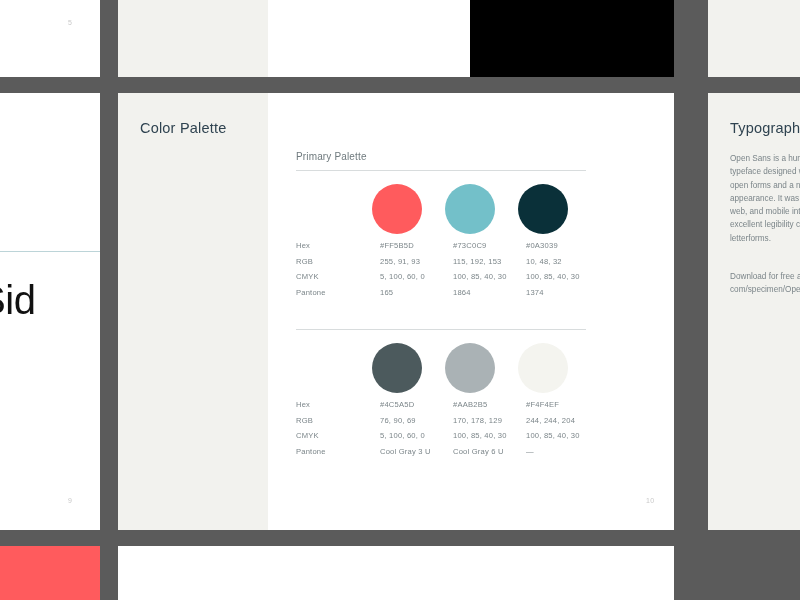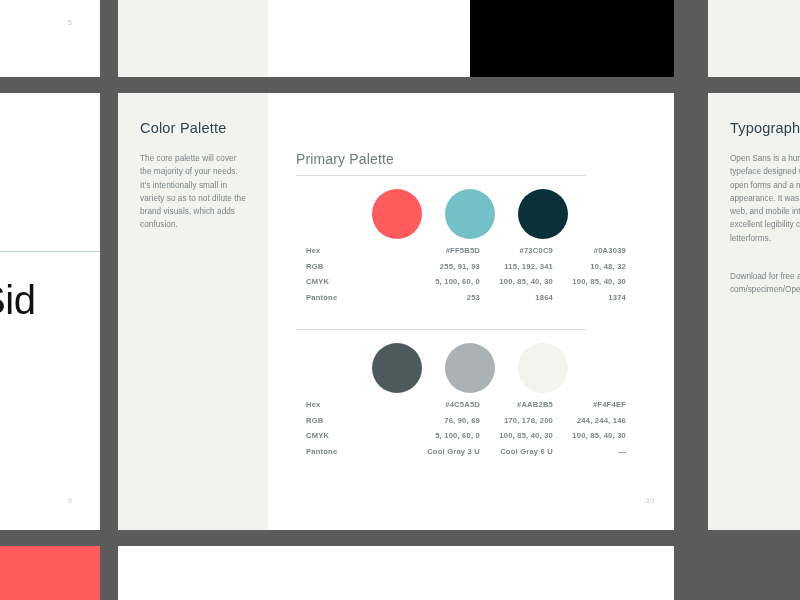--- a/index.html
+++ b/index.html
@@ -48,32 +48,32 @@
   .main-desc {
     position:absolute; left:22px; top:59px; width:108px;
     font-size:8.2px; line-height:1.62; color:#7b8589; letter-spacing:.05px;
   }
   .main-body { position:absolute; left:150px; top:0; right:0; bottom:0; }
 
   .section { position:absolute; left:0; width:406px; }
   #section-primary { top:58px; }
   #section-secondary { top:228px; }
 
-  .section-title { font-size:14px; color:#6f7a7e; letter-spacing:.15px; padding-left:28px; }
+  .section-title { font-size:10px; color:#6f7a7e; letter-spacing:.15px; padding-left:28px; }
   .section-rule { margin:8px 0 0 28px; width:290px; height:1px; background:#d8dcdd; }
 
   .swatch-row { position:relative; height:70px; }
   .swatch { position:absolute; top:13px; width:50px; height:50px; border-radius:50%; }
   .sw0 { left:104px; } .sw1 { left:177px; } .sw2 { left:250px; }
 
-  .table { position:relative; padding-left:38px;font-weight:bold; }
+  .table { position:relative; padding-left:28px; }
   .trow { position:relative; height:15.5px; }
   .tlabel { position:absolute; left:0; top:0; font-size:7.6px; color:#7b8589; letter-spacing:.2px; }
   .tcell {
-    position:absolute; top:0; width:90px; text-align:right;
+    position:absolute; top:0; width:90px; text-align:left;
     font-size:7.6px; color:#7b8589; letter-spacing:.2px;
   }
   .c0 { left:84px; } .c1 { left:157px; } .c2 { left:230px; }
 
   
   #page-right { left:708px; top:93px; width:210px; height:437px; background:#f2f2ee; }
   .typo-title {
     position:absolute; left:22px; top:27px; font-size:14.5px;
     color:#2f4350; letter-spacing:.2px; white-space:nowrap;
   }
@@ -110,21 +110,20 @@
   <div class="sheet" id="page-mid-left">
     <div class="mid-left-rule" style="background: rgb(188, 212, 216);"></div>
     <span class="pagenum" style="left:188px; top:404px;">9</span>
   </div>
   <div class="mid-left-head">ne to Sid</div>
 
   <div class="sheet" id="page-main">
 
     <div class="main-sidebar">
       <div class="main-title">Color Palette</div>
-      <div class="main-desc">The core palette will cover the majority of your needs. It's intentionally small in variety so as to not dilute the brand visuals, which adds confusion.</div>
     </div>
 
     <div class="main-body">
 
       <div class="section" id="section-primary">
         <div class="section-title">Primary Palette</div>
         <div class="section-rule"></div>
 
         <div class="swatch-row">
           <div class="swatch sw0" id="p-sw0" style="background: rgb(255, 91, 93);"></div>
@@ -135,32 +134,32 @@
         <div class="table">
           <div class="trow">
             <span class="tlabel">Hex</span>
             <span class="tcell c0">#FF5B5D</span>
             <span class="tcell c1">#73C0C9</span>
             <span class="tcell c2">#0A3039</span>
           </div>
           <div class="trow">
             <span class="tlabel">RGB</span>
             <span class="tcell c0">255, 91, 93</span>
-            <span class="tcell c1">115, 192, 341</span>
+            <span class="tcell c1">115, 192, 153</span>
             <span class="tcell c2">10, 48, 32</span>
           </div>
           <div class="trow">
             <span class="tlabel">CMYK</span>
             <span class="tcell c0">5, 100, 60, 0</span>
             <span class="tcell c1">100, 85, 40, 30</span>
             <span class="tcell c2">100, 85, 40, 30</span>
           </div>
           <div class="trow">
             <span class="tlabel">Pantone</span>
-            <span class="tcell c0">253</span>
+            <span class="tcell c0">165</span>
             <span class="tcell c1">1864</span>
             <span class="tcell c2">1374</span>
           </div>
         </div>
       </div>
 
       <div class="section" id="section-secondary">
         <div class="section-rule"></div>
 
         <div class="swatch-row">
@@ -172,22 +171,22 @@
         <div class="table">
           <div class="trow">
             <span class="tlabel">Hex</span>
             <span class="tcell c0">#4C5A5D</span>
             <span class="tcell c1">#AAB2B5</span>
             <span class="tcell c2">#F4F4EF</span>
           </div>
           <div class="trow">
             <span class="tlabel">RGB</span>
             <span class="tcell c0">76, 90, 69</span>
-            <span class="tcell c1">170, 178, 200</span>
-            <span class="tcell c2">244, 244, 146</span>
+            <span class="tcell c1">170, 178, 129</span>
+            <span class="tcell c2">244, 244, 204</span>
           </div>
           <div class="trow">
             <span class="tlabel">CMYK</span>
             <span class="tcell c0">5, 100, 60, 0</span>
             <span class="tcell c1">100, 85, 40, 30</span>
             <span class="tcell c2">100, 85, 40, 30</span>
           </div>
           <div class="trow">
             <span class="tlabel">Pantone</span>
             <span class="tcell c0">Cool Gray 3 U</span>

